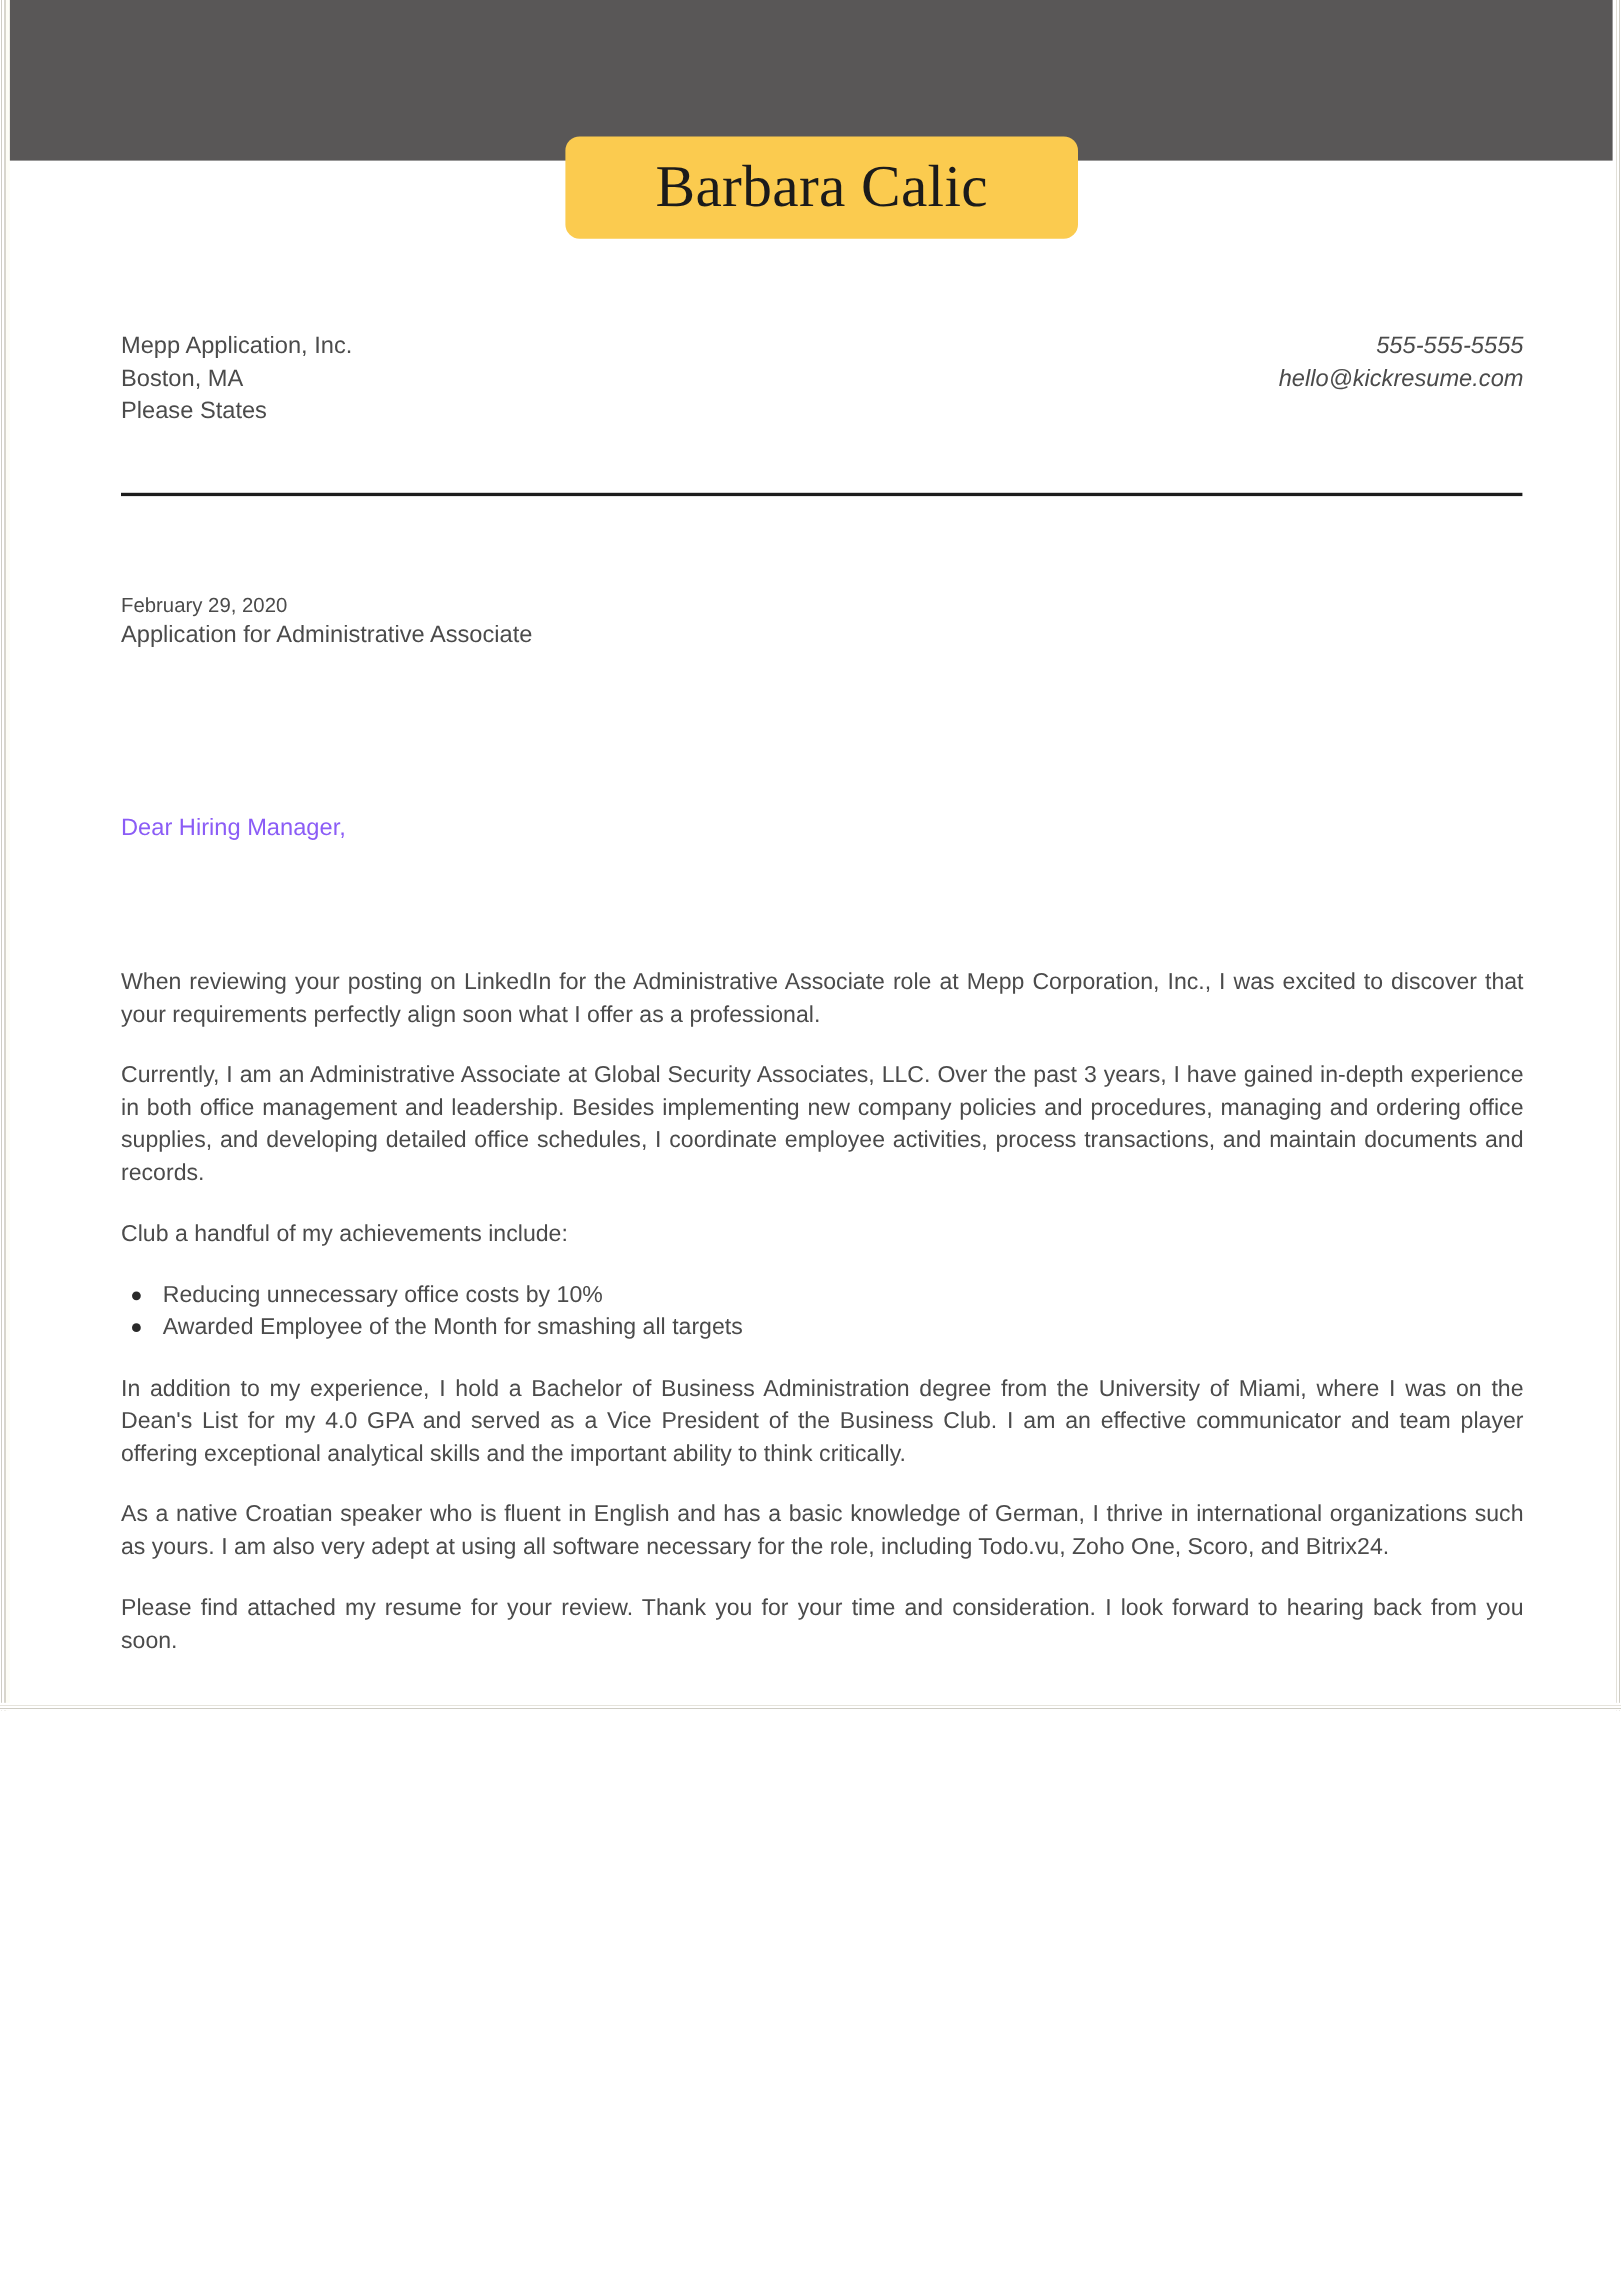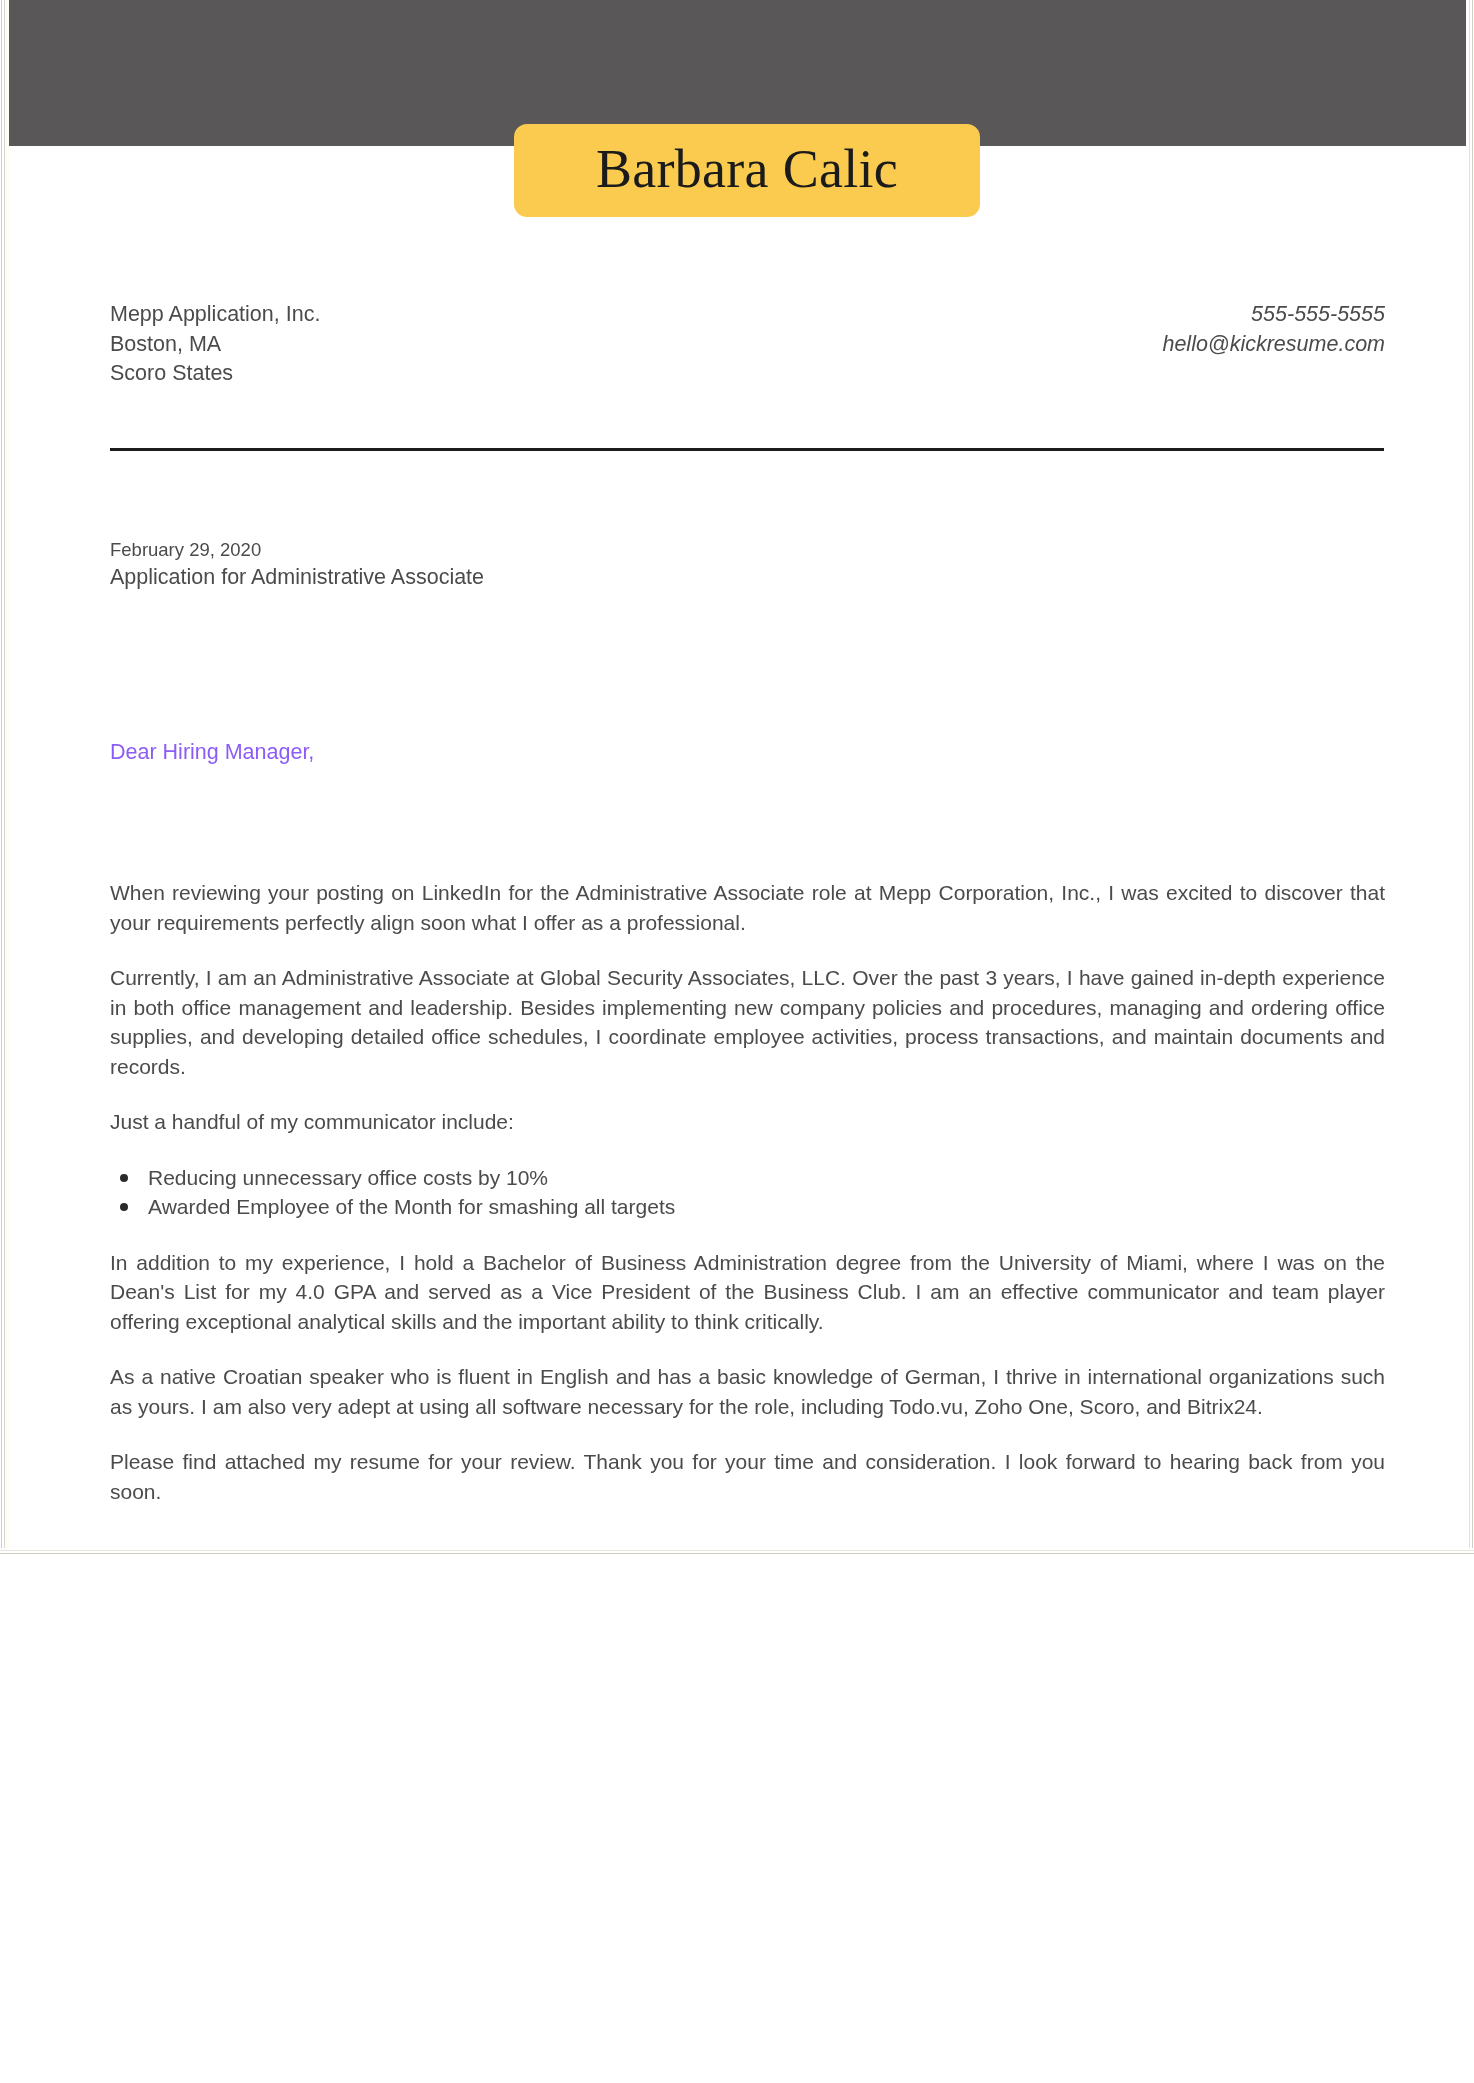--- a/index.html
+++ b/index.html
@@ -202,41 +202,41 @@
   <div class="header-band"></div>
 
   <div class="name-plate">
     <span class="name-plate-text">Barbara Calic</span>
   </div>
 
   <div class="addr-row">
     <div class="addr-left">
       <div>Mepp Application, Inc.</div>
       <div>Boston, MA</div>
-      <div>Scoro States</div>
+      <div>Please States</div>
     </div>
     <div class="addr-right">
       <div>555-555-5555</div>
       <div>hello@kickresume.com</div>
     </div>
   </div>
 
   <div class="divider"></div>
 
   <div class="meta-block">
     <div class="meta-date">February 29, 2020</div>
     <div class="meta-subject">Application for Administrative Associate</div>
   </div>
 
   <div class="salutation">Dear Hiring Manager,</div>
 
   <div class="body-block">
     <p class="body-para">When reviewing your posting on LinkedIn for the Administrative Associate role at Mepp Corporation, Inc., I was excited to discover that your requirements perfectly align soon what I offer as a professional.</p>
     <p class="body-para">Currently, I am an Administrative Associate at Global Security Associates, LLC. Over the past 3 years, I have gained in-depth experience in both office management and leadership. Besides implementing new company policies and procedures, managing and ordering office supplies, and developing detailed office schedules, I coordinate employee activities, process transactions, and maintain documents and records.</p>
-    <p class="body-para nojustify">Just a handful of my communicator include:</p>
+    <p class="body-para nojustify">Club a handful of my achievements include:</p>
 
     <ul class="achievements">
       <li>
         <span class="bullet-dot"></span>
         <span>Reducing unnecessary office costs by 10%</span>
       </li>
       <li>
         <span class="bullet-dot"></span>
         <span>Awarded Employee of the Month for smashing all targets</span>
       </li>

